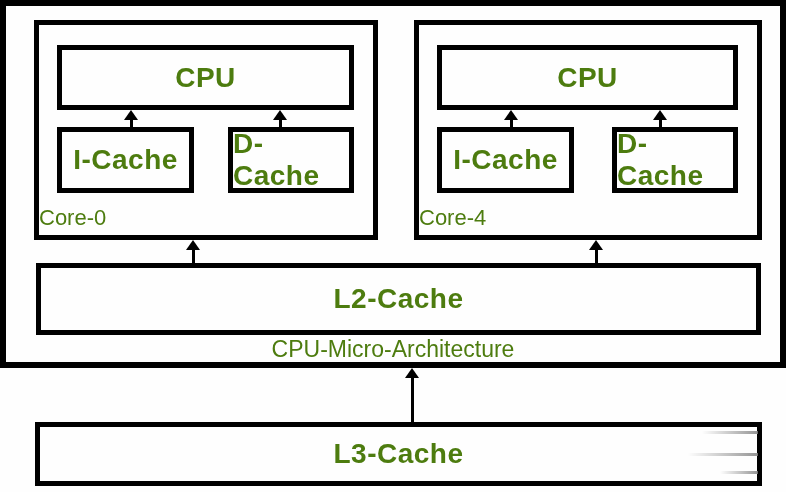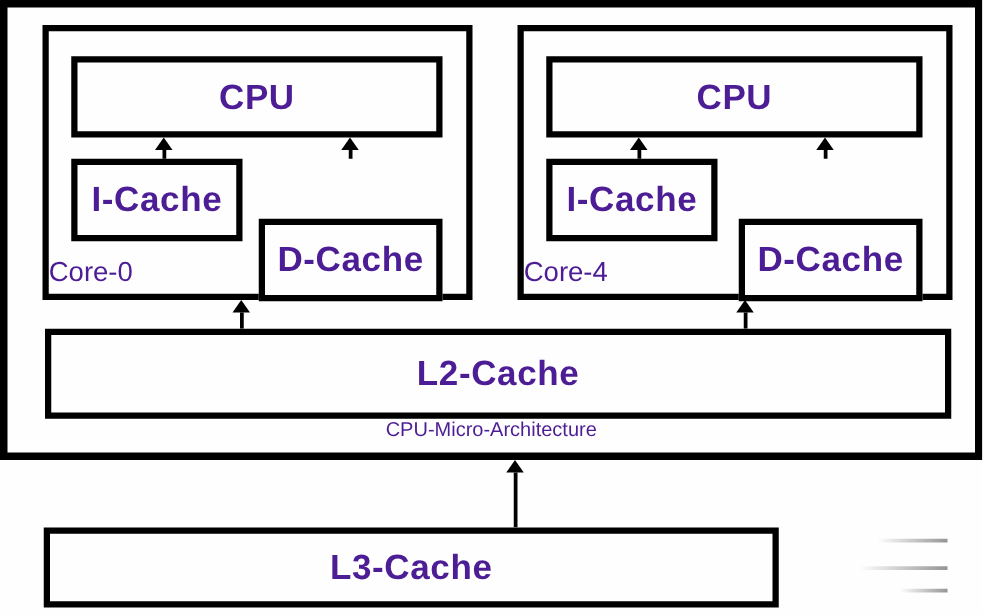--- a/index.html
+++ b/index.html
@@ -2,21 +2,21 @@
 <html><head>
 <meta charset="utf-8">
 <style>
   html, body { margin: 0; padding: 0; background: #ffffff; }
   .canvas {
     position: relative;
     width: 786px;
     height: 492px;
     background: #fefefe;
     font-family: "Liberation Sans", "DejaVu Sans", sans-serif;
-    color: #4c1d95;
+    color: #4d7c0f;
     overflow: hidden;
   }
   .box {
     position: absolute;
     box-sizing: border-box;
     border: 5px solid #000000;
     background: #fefefe;
   }
   .label-box {
     display: flex;
@@ -30,31 +30,31 @@
     left: 0; top: 0; width: 786px; height: 368px;
     border-width: 6px;
   }
   
   .core-box { top: 14px; height: 220px; }
   .core-0 { left: 28px; width: 344px; }
   .core-1 { left: 408px; width: 348px; }
   
   .cpu-box { left: 18px; right: 19px; top: 20px; height: 65px; }
   .icache-box { left: 18px; top: 102px; width: 137px; height: 66px; }
-  .dcache-box { right: 19px; top: 102px; width: 147px; height: 66px; margin-top: 48px; }
+  .dcache-box { right: 19px; top: 102px; width: 126px; height: 66px; }
   .core-label {
     position: absolute; left: 0; right: 0; bottom: 4px;
     text-align: left; font-size: 22px; font-weight: 400;
   }
   .l2-box { left: 30px; top: 257px; width: 725px; height: 72px; }
   .arch-label {
     position: absolute; left: 0; right: 0; top: 330px;
-    text-align: center; font-size: 16px; font-weight: 400;
+    text-align: center; font-size: 23px; font-weight: 400;
   }
-  .l3-box { left: 35px; top: 422px; width: 588px; height: 64px; }
+  .l3-box { left: 35px; top: 422px; width: 727px; height: 64px; }
   .arrow-up {
     position: absolute;
     width: 14px;
     display: flex;
     flex-direction: column;
     align-items: center;
   }
   .arrow-head {
     width: 0; height: 0;
     border-left: 7px solid transparent;

